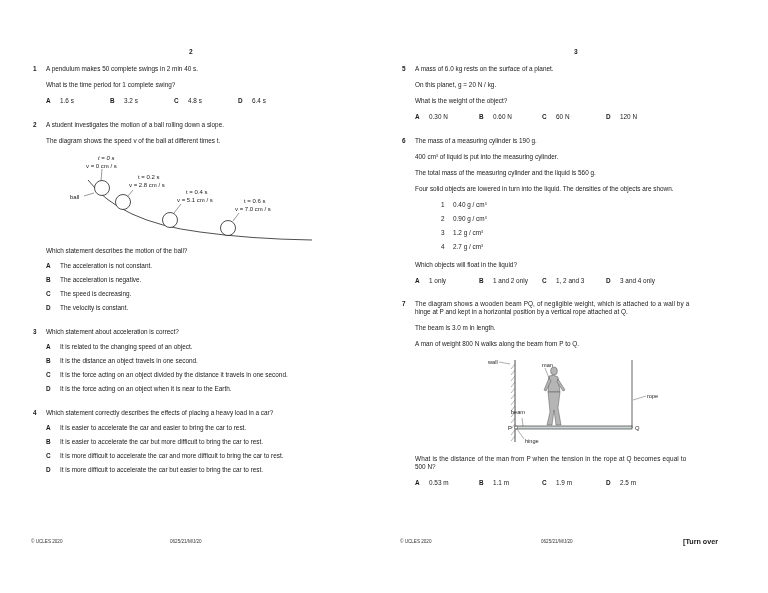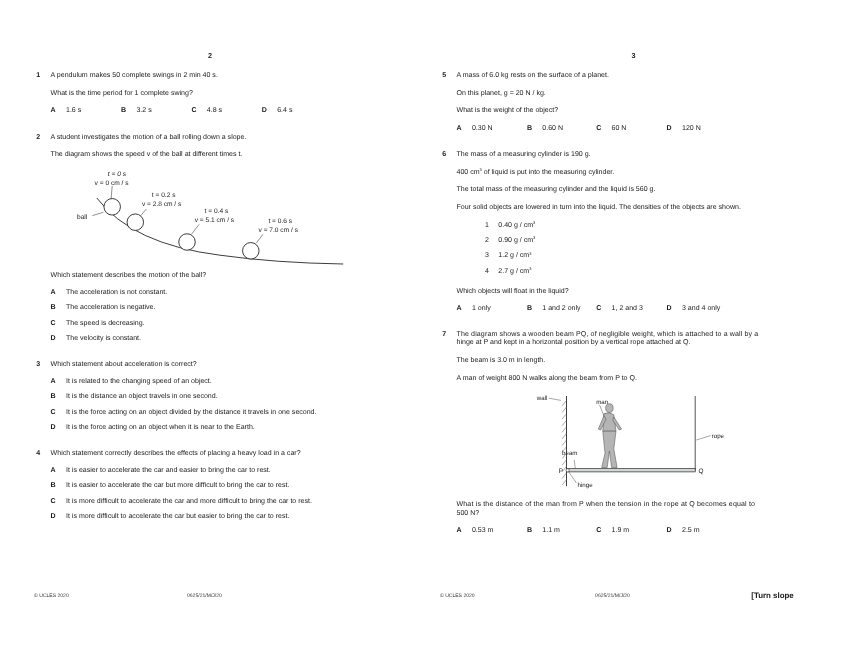--- a/index.html
+++ b/index.html
@@ -165,14 +165,14 @@
 
   <div class="abs" style="left:31px; top:455px; letter-spacing:0.15px;">What is the distance of the man from P when the tension in the rope at Q becomes equal to</div>
   <div class="abs" style="left:31px; top:463px;">500 N?</div>
   <div class="opt-inline" style="left:31px; top:479px;"><span class="letter">A</span><span>0.53 m</span></div>
   <div class="opt-inline" style="left:95px; top:479px;"><span class="letter">B</span><span>1.1 m</span></div>
   <div class="opt-inline" style="left:158px; top:479px;"><span class="letter">C</span><span>1.9 m</span></div>
   <div class="opt-inline" style="left:222px; top:479px;"><span class="letter">D</span><span>2.5 m</span></div>
 
   <div class="abs foot" style="left:16px; top:539px;">© UCLES 2020</div>
   <div class="abs foot" style="left:157px; top:539px;">0625/21/M/J/20</div>
-  <div class="abs turn" style="left:299px; top:537px;">[Turn slope</div>
+  <div class="abs turn" style="left:299px; top:537px;">[Turn over</div>
 </div>
 
 </body></html>

